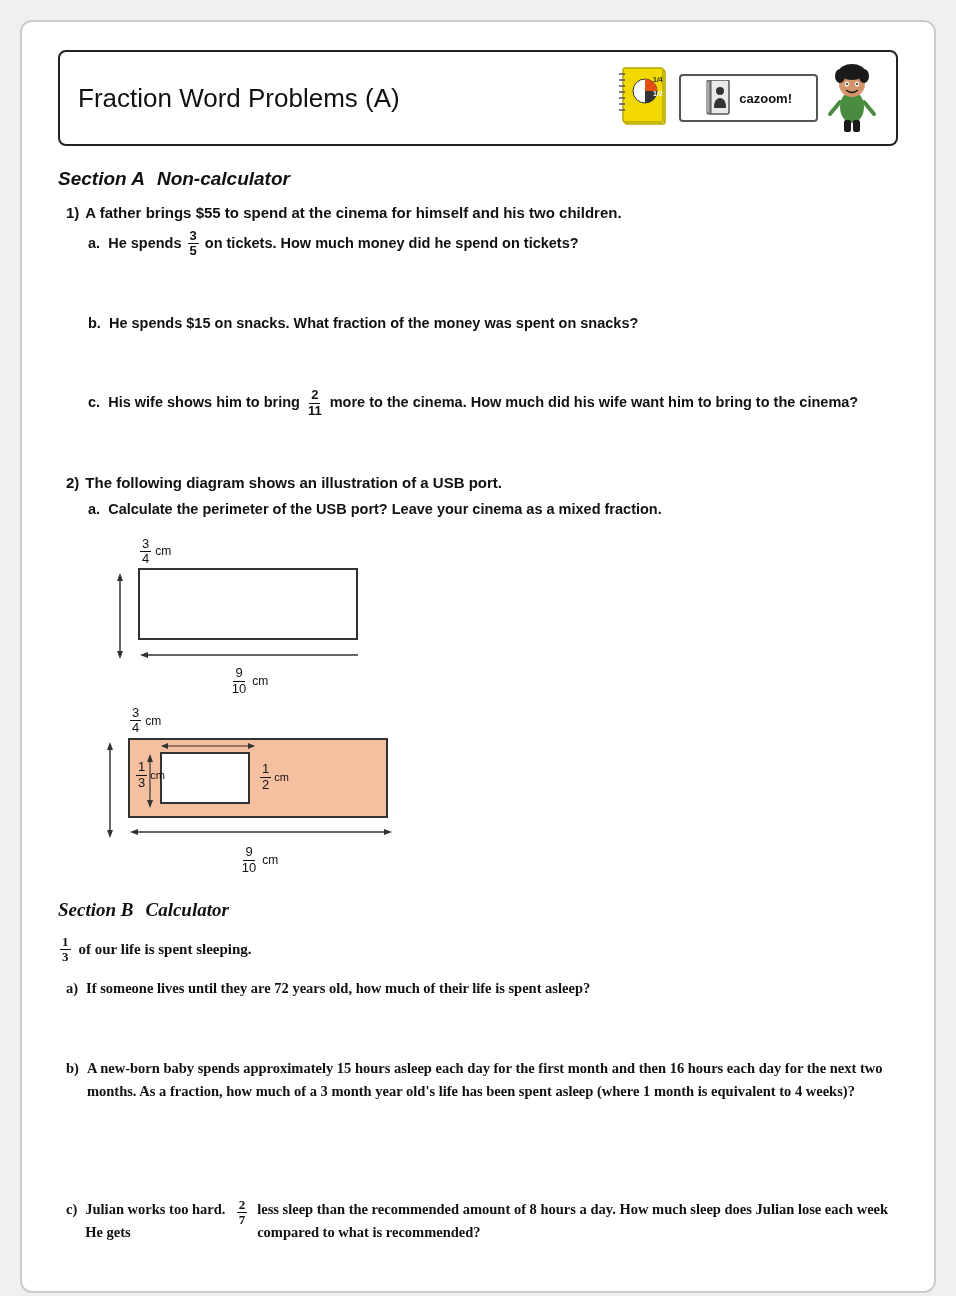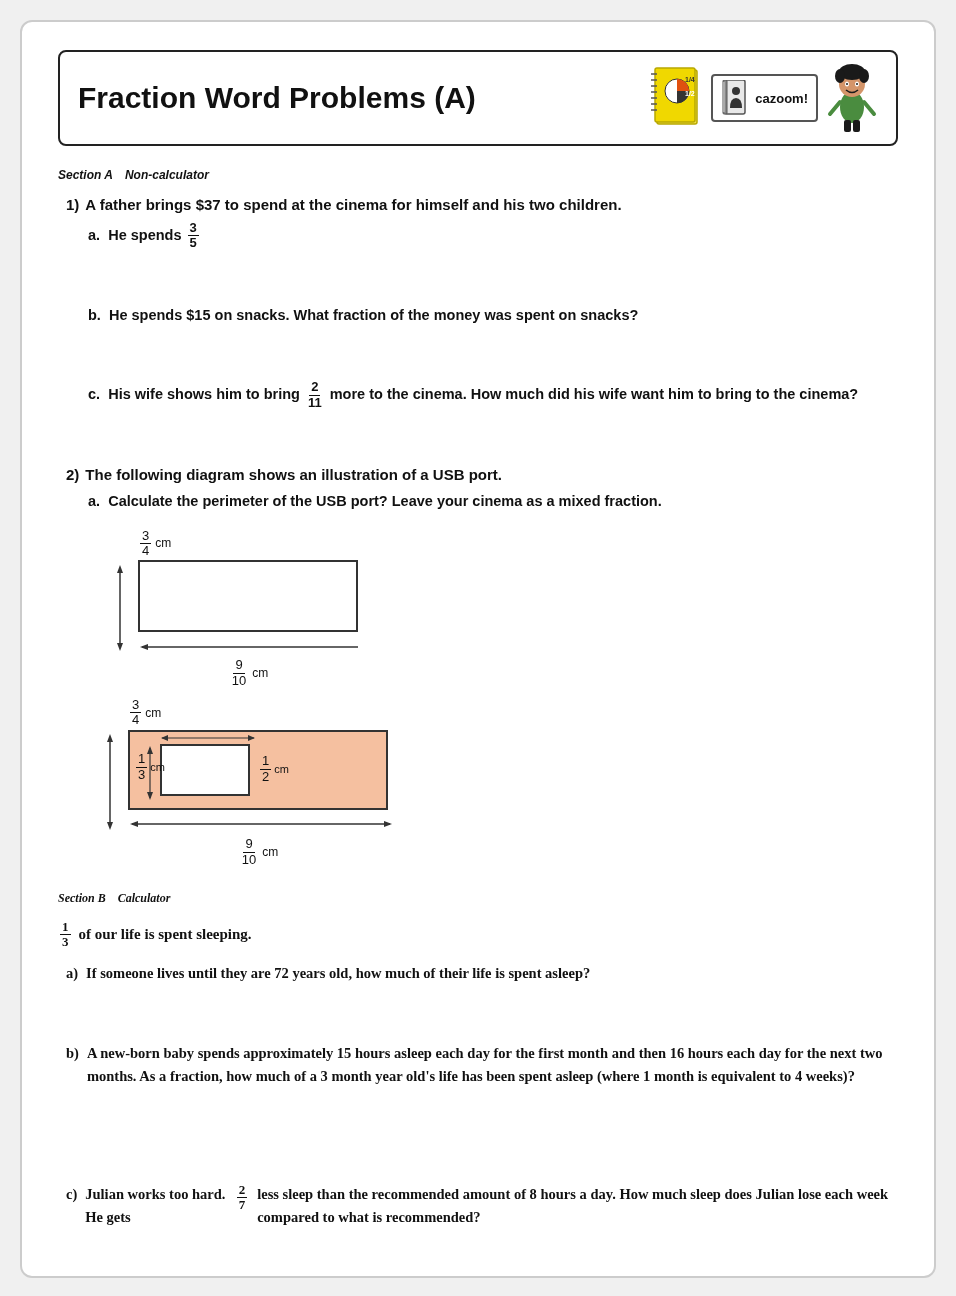--- a/index.html
+++ b/index.html
@@ -25,46 +25,46 @@
     .header {
       display: flex;
       align-items: center;
       justify-content: space-between;
       border: 2.5px solid #222;
       border-radius: 8px;
       padding: 10px 18px;
       margin-bottom: 22px;
     }
     .header-title {
-      font-size: 30px;
-      font-weight: bold;
+      font-size: 26px;
+      font-weight: normal;
     }
     .header-icons {
       display: flex;
       align-items: center;
       gap: 8px;
     }
     
     .cazoom-box {
       border: 2px solid #555;
       border-radius: 4px;
-      padding: 4px 8px;
+      padding: 4px 24px;
       font-size: 13px;
       font-weight: bold;
       display: flex;
       align-items: center;
       gap: 6px;
       background: #fff;
     }
 
     
     .section-heading {
       font-style: italic;
       font-weight: bold;
-      font-size: 12px;
+      font-size: 19px;
       margin-bottom: 14px;
       display: flex;
       gap: 12px;
       margin-top: 16px;
     }
 
     
     .question-block {
       margin-bottom: 18px;
       margin-left: 8px;
@@ -208,30 +208,31 @@
   </div>
 
   <div class="section-heading">
     <span>Section A</span>
     <span>Non-calculator</span>
   </div>
 
   <div class="question-block">
     <div class="question-main">
       <span>1)</span>
-      <span>A father brings $37 to spend at the cinema for himself and his two children.</span>
+      <span>A father brings $55 to spend at the cinema for himself and his two children.</span>
     </div>
 
     <div class="sub-question">
       <span>a.</span>&nbsp;
       <span>He spends </span>
       <span class="frac">
         <span class="num">3</span>
         <span class="den">5</span>
       </span>
+      <span> on tickets. How much money did he spend on tickets?</span>
       <div class="answer-space"></div>
     </div>
 
     <div class="sub-question">
       <span>b.</span>&nbsp;
       <span>He spends $15 on snacks. What fraction of the money was spent on snacks?</span>
       <div class="answer-space"></div>
     </div>
 
     <div class="sub-question">

